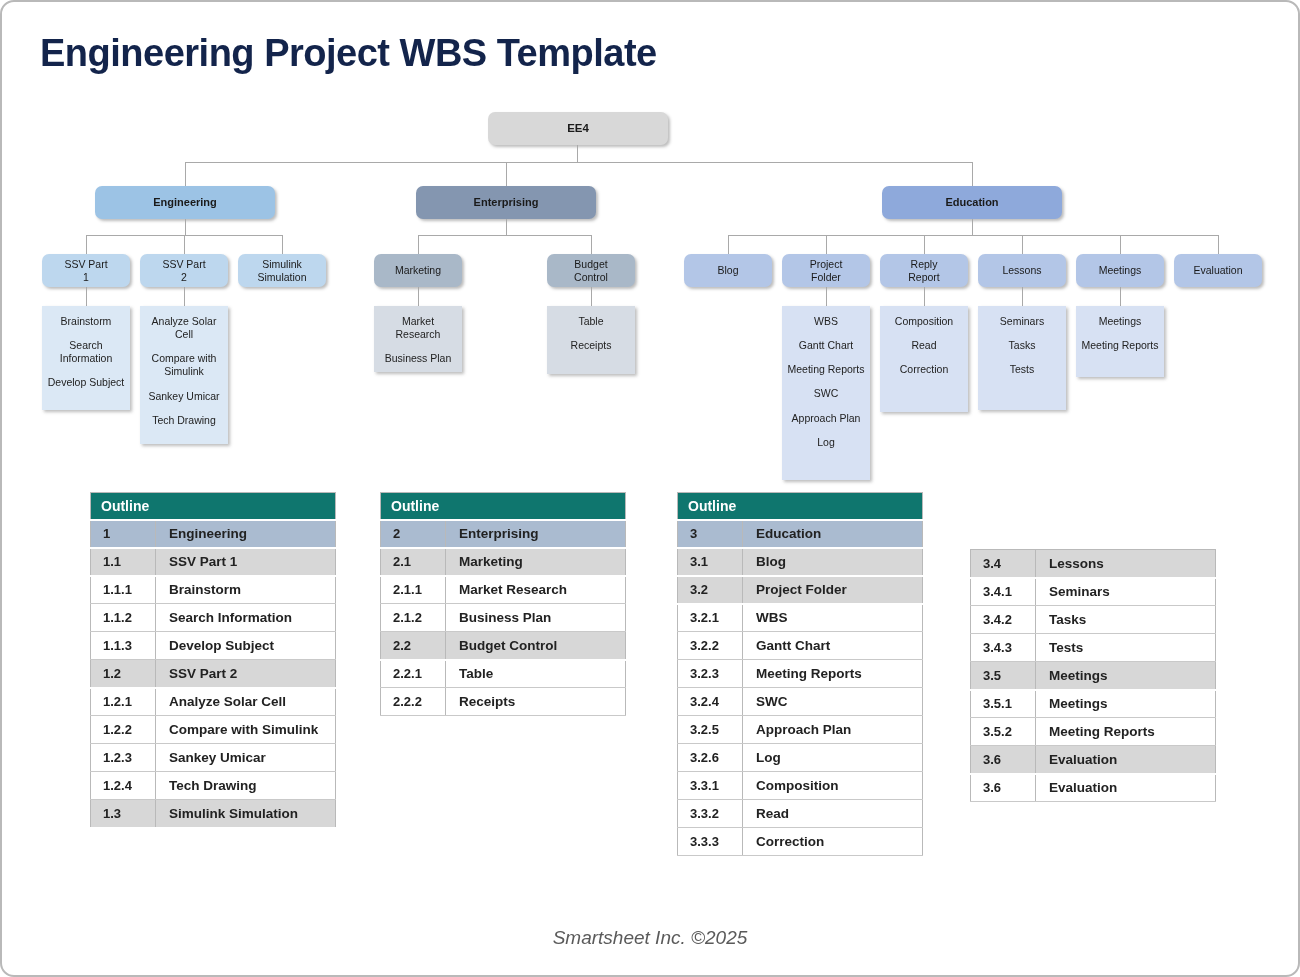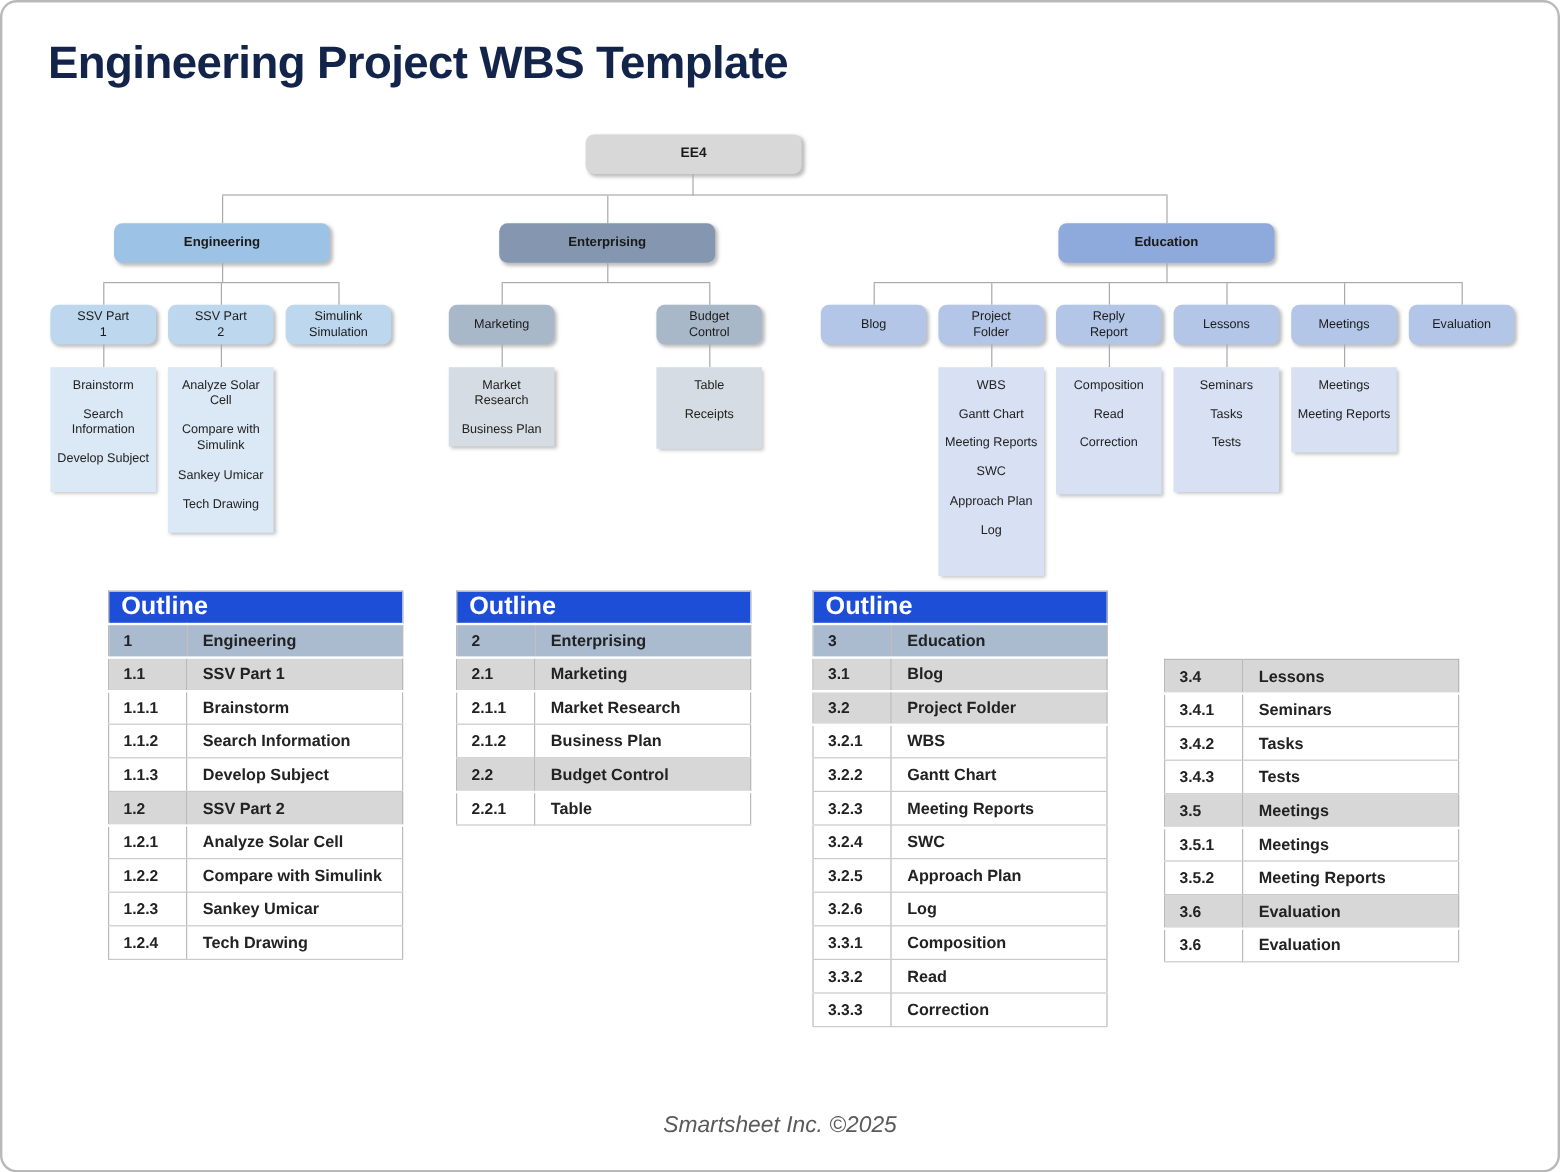--- a/index.html
+++ b/index.html
@@ -20,21 +20,21 @@
         font-size:10.5px;line-height:1.25;color:#222;box-shadow:2px 2px 3px rgba(90,90,90,.4);}
   .leaf .li{margin:0 1px 11px;}
   .eng-l{background:#dbe8f5}.ent-l{background:#d6dce4}.edu-l{background:#d7e1f3}
   .cn{position:absolute;background:#a9a9a9;}
   
   .outline{position:absolute;border-collapse:collapse;background:#fff;font-size:13px;color:#222;
            border:1px solid #b9b9b9;}
   .outline td{height:28px;padding:0 0 0 13px;box-sizing:border-box;}
   .outline td.num{width:65px;padding-left:12px;border-right:1px solid #b9b9b9;}
   .outline td.lbl{width:180px;font-size:13.5px;}
-  .outline tr.oh td{background:#1d4ed8;color:#fff;font-weight:bold;font-size:21px;height:27px;
+  .outline tr.oh td{background:#0f766e;color:#fff;font-weight:bold;font-size:14px;height:27px;
                     padding-left:10px;border-bottom:2px solid #fff;border-right:none;}
   .outline tr.lv1 td{background:#aabbd0;font-weight:bold;border-bottom:2px solid #fff;}
   .outline tr.lv2 td{background:#d7d7d7;font-weight:bold;border-bottom:2px solid #fff;}
   .outline tr.lv3 td{background:#fff;border-bottom:1px solid #c9c9c9;font-weight:bold;}
   .footer{position:absolute;left:0;right:0;top:925px;text-align:center;font-style:italic;
           font-size:19px;color:#5a5a5a;}
 </style>
 </head>
 <body>
 
@@ -178,20 +178,24 @@
       <td class="lbl">Compare with Simulink</td>
         </tr>
     <tr class="lv3">
       <td class="num">1.2.3</td>
       <td class="lbl">Sankey Umicar</td>
         </tr>
     <tr class="lv3">
       <td class="num">1.2.4</td>
       <td class="lbl">Tech Drawing</td>
         </tr>
+    <tr class="lv2">
+      <td class="num">1.3</td>
+      <td class="lbl">Simulink Simulation</td>
+        </tr>
   </tbody>
     </table>
 
   <table class="outline" style="left:378px;top:490px">
     <tbody>
         <tr class="oh">
       <td colspan="2">Outline</td>
         </tr>
     <tr class="lv1">
       <td class="num">2</td>
@@ -209,20 +213,24 @@
       <td class="num">2.1.2</td>
       <td class="lbl">Business Plan</td>
         </tr>
     <tr class="lv2">
       <td class="num">2.2</td>
       <td class="lbl">Budget Control</td>
         </tr>
     <tr class="lv3">
       <td class="num">2.2.1</td>
       <td class="lbl">Table</td>
+        </tr>
+    <tr class="lv3">
+      <td class="num">2.2.2</td>
+      <td class="lbl">Receipts</td>
         </tr>
   </tbody>
     </table>
 
   <table class="outline" style="left:675px;top:490px">
     <tbody>
         <tr class="oh">
       <td colspan="2">Outline</td>
         </tr>
     <tr class="lv1">

